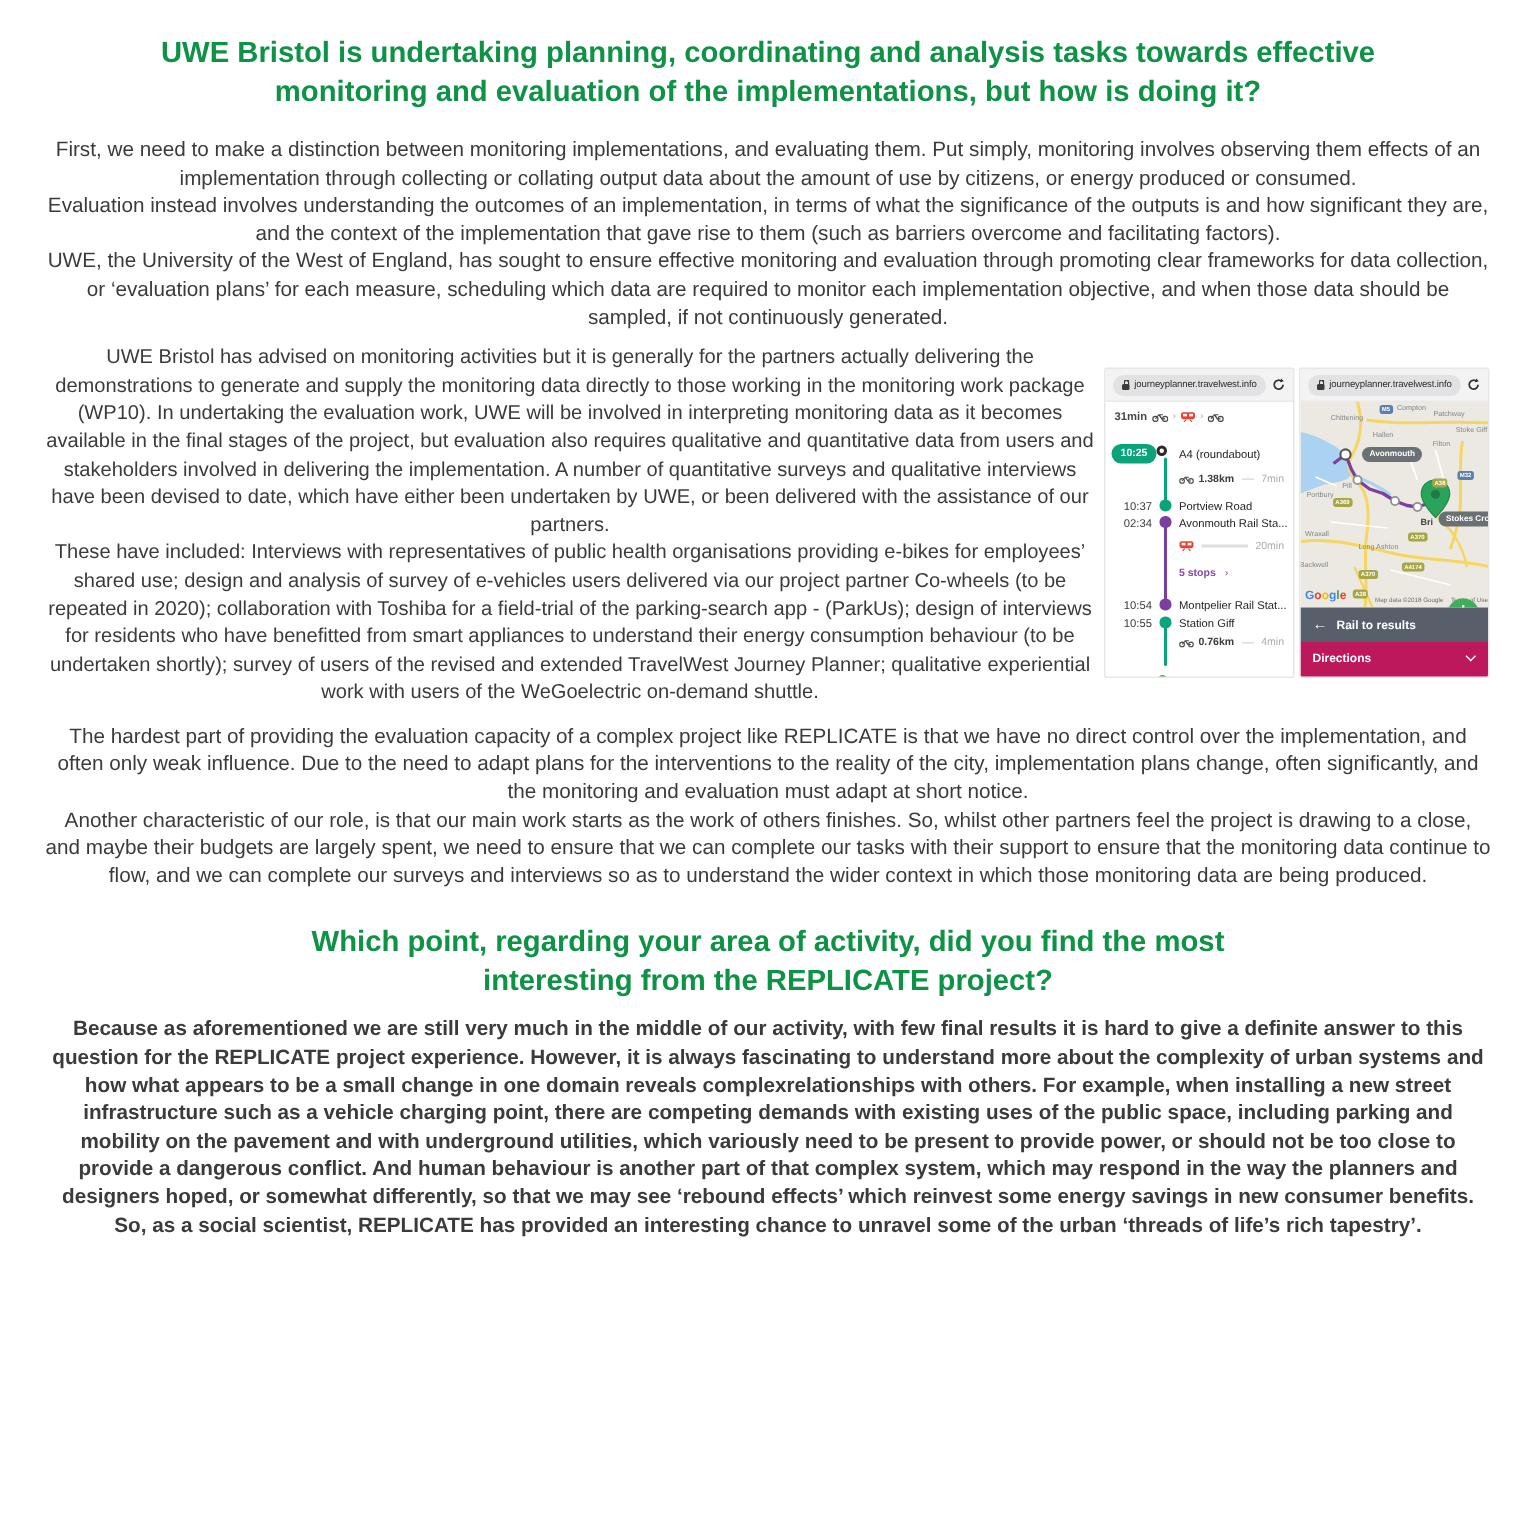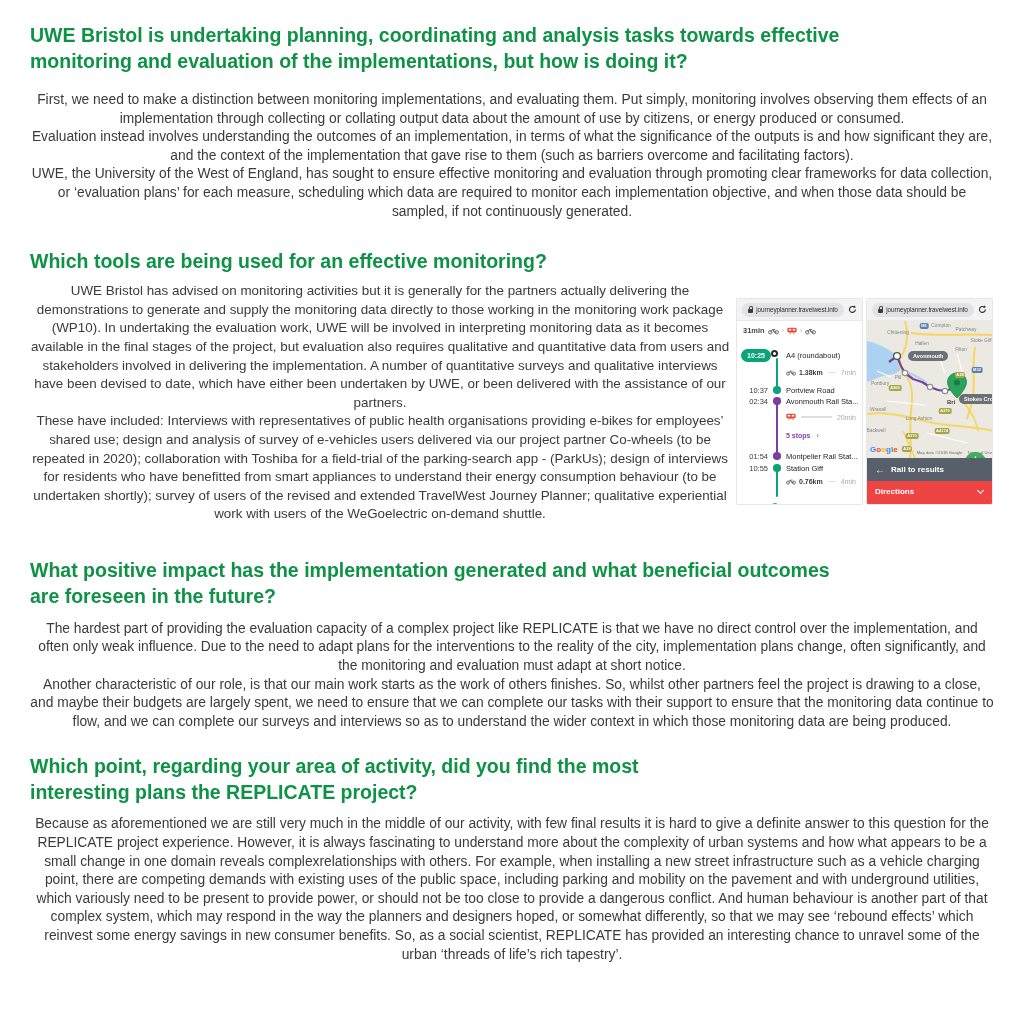--- a/index.html
+++ b/index.html
@@ -4,35 +4,35 @@
 <style>
   * { box-sizing: border-box; }
   html,body { margin:0; padding:0; background:#fff; }
   .page {
     width:1024px; min-height:1014px; margin:0 auto;
     padding:20px 30px 8px; background:#fff;
     font-family:"Liberation Sans", sans-serif; color:#3b3b3b;
   }
   .gh {
     color:#0e9246; font-size:19.5px; line-height:26px; font-weight:700;
-    text-align:left; margin:0; white-space:pre-line;
+    text-align:center; margin:0; white-space:pre-line;
   }
   .para {
     font-size:13.8px; line-height:18.6px; text-align:center;
     margin:0; white-space:pre-line; color:#3b3b3b;
   }
   .sec1 .gh { margin-top:2px; }
   .sec1 .para { margin-top:17px; }
   .sec2 .gh { margin-top:27px; }
   .sec2-cols { display:flex; align-items:flex-start; margin-top:8px; }
   .sec2-para { flex:1; font-size:13.4px; }
   .sec3 .gh { margin-top:33px; }
   .sec3 .para { margin-top:11px; }
   .sec4 .gh { margin-top:22px; }
-  .sec4 .para { margin-top:10px; }
+  .sec4 .para { margin-top:10px;font-weight:bold; }
 
   
   figure.shot { display:flex; gap:3px; margin:16px 0 0 6px; width:258px; }
   .phone {
     position:relative; width:127px; height:207px; background:#fff;
     overflow:hidden; border:1px solid #e7e7e7; border-radius:2px;
   }
   .urlbar {
     position:absolute; top:0; left:0; right:0; height:22px; background:#f3f3f4;
     display:flex; align-items:center; gap:4px; padding:0 5px;
@@ -100,41 +100,40 @@
     position:absolute; left:98px; top:131px; width:21px; height:21px; border-radius:50%;
     background:#3fae5a; display:flex; align-items:center; justify-content:center;
     box-shadow:0 1px 2px rgba(0,0,0,.35); z-index:4;
   }
   .backbar {
     position:absolute; top:159px; left:0; right:0; height:23px; background:#57606a; color:#fff;
     display:flex; align-items:center; gap:6px; padding:0 8px; font-size:8px; font-weight:700;
   }
   .backarrow { font-size:10px; font-weight:400; line-height:1; }
   .dirbar {
-    position:absolute; top:182px; left:0; right:0; height:25px; background:#ef4444; color:#fff;
+    position:absolute; top:182px; left:0; right:0; height:25px; background:#be185d; color:#fff;
     display:flex; align-items:center; justify-content:space-between; padding:0 9px 4px 8px;
     font-size:8px; font-weight:700;
   }
   .chev { width:5px; height:5px; border-right:1.6px solid #fff; border-bottom:1.6px solid #fff; transform:rotate(45deg); margin-top:-2px; }
 </style>
 </head>
 <body>
 
 <main class="page">
 
   <section class="sec sec1">
     <h2 class="gh">UWE Bristol is undertaking planning, coordinating and analysis tasks towards effective
 monitoring and evaluation of the implementations, but how is doing it?</h2>
     <p class="para">First, we need to make a distinction between monitoring implementations, and evaluating them. Put simply, monitoring involves observing them effects of an implementation through collecting or collating output data about the amount of use by citizens, or energy produced or consumed.
 Evaluation instead involves understanding the outcomes of an implementation, in terms of what the significance of the outputs is and how significant they are, and the context of the implementation that gave rise to them (such as barriers overcome and facilitating factors).
 UWE, the University of the West of England, has sought to ensure effective monitoring and evaluation through promoting clear frameworks for data collection, or ‘evaluation plans’ for each measure, scheduling which data are required to monitor each implementation objective, and when those data should be sampled, if not continuously generated.</p>
   </section>
 
   <section class="sec sec2">
-    <h2 class="gh">Which tools are being used for an effective monitoring?</h2>
     <div class="sec2-cols">
       <p class="para sec2-para">UWE Bristol has advised on monitoring activities but it is generally for the partners actually delivering the demonstrations to generate and supply the monitoring data directly to those working in the monitoring work package (WP10). In undertaking the evaluation work, UWE will be involved in interpreting monitoring data as it becomes available in the final stages of the project, but evaluation also requires qualitative and quantitative data from users and stakeholders involved in delivering the implementation. A number of quantitative surveys and qualitative interviews have been devised to date, which have either been undertaken by UWE, or been delivered with the assistance of our partners.
 These have included: Interviews with representatives of public health organisations providing e-bikes for employees’ shared use; design and analysis of survey of e-vehicles users delivered via our project partner Co-wheels (to be repeated in 2020); collaboration with Toshiba for a field-trial of the parking-search app - (ParkUs); design of interviews for residents who have benefitted from smart appliances to understand their energy consumption behaviour (to be undertaken shortly); survey of users of the revised and extended TravelWest Journey Planner; qualitative experiential work with users of the WeGoelectric on-demand shuttle.</p>
 
       <figure class="shot">
 
         <div class="phone">
           <div class="urlbar">
             <div class="urlpill">
               <span class="lock"></span>
@@ -212,21 +211,21 @@
               <span class="leg-line"></span>
               <span class="leg-dur">20min</span>
             </div>
 
             <div class="tl-leg" style="top:133px">
               <span class="stops-link">5 stops</span>
               <span class="stops-chev">›</span>
             </div>
 
             <div class="tl-row" style="top:152px">
-              <span class="tl-time">01:54</span>
+              <span class="tl-time">10:54</span>
               <span class="mk mk-purple"></span>
               <span class="tl-label">Montpelier Rail Stat...</span>
             </div>
 
             <div class="tl-row" style="top:164px">
               <span class="tl-time">10:55</span>
               <span class="mk mk-teal"></span>
               <span class="tl-label">Station Giff</span>
             </div>
 
@@ -332,25 +331,23 @@
             <span>Directions</span>
             <span class="chev"></span>
           </div>
         </div>
 
       </figure>
     </div>
   </section>
 
   <section class="sec sec3">
-    <h2 class="gh">What positive impact has the implementation generated and what beneficial outcomes
-are foreseen in the future?</h2>
     <p class="para">The hardest part of providing the evaluation capacity of a complex project like REPLICATE is that we have no direct control over the implementation, and often only weak influence. Due to the need to adapt plans for the interventions to the reality of the city, implementation plans change, often significantly, and the monitoring and evaluation must adapt at short notice.
 Another characteristic of our role, is that our main work starts as the work of others finishes. So, whilst other partners feel the project is drawing to a close, and maybe their budgets are largely spent, we need to ensure that we can complete our tasks with their support to ensure that the monitoring data continue to flow, and we can complete our surveys and interviews so as to understand the wider context in which those monitoring data are being produced.</p>
   </section>
 
   <section class="sec sec4">
     <h2 class="gh">Which point, regarding your area of activity, did you find the most
-interesting plans the REPLICATE project?</h2>
+interesting from the REPLICATE project?</h2>
     <p class="para">Because as aforementioned we are still very much in the middle of our activity, with few final results it is hard to give a definite answer to this question for the REPLICATE project experience. However, it is always fascinating to understand more about the complexity of urban systems and how what appears to be a small change in one domain reveals complexrelationships with others. For example, when installing a new street infrastructure such as a vehicle charging point, there are competing demands with existing uses of the public space, including parking and mobility on the pavement and with underground utilities, which variously need to be present to provide power, or should not be too close to provide a dangerous conflict. And human behaviour is another part of that complex system, which may respond in the way the planners and designers hoped, or somewhat differently, so that we may see ‘rebound effects’ which reinvest some energy savings in new consumer benefits. So, as a social scientist, REPLICATE has provided an interesting chance to unravel some of the urban ‘threads of life’s rich tapestry’.</p>
   </section>
 
 </main>
 
 </body></html>

